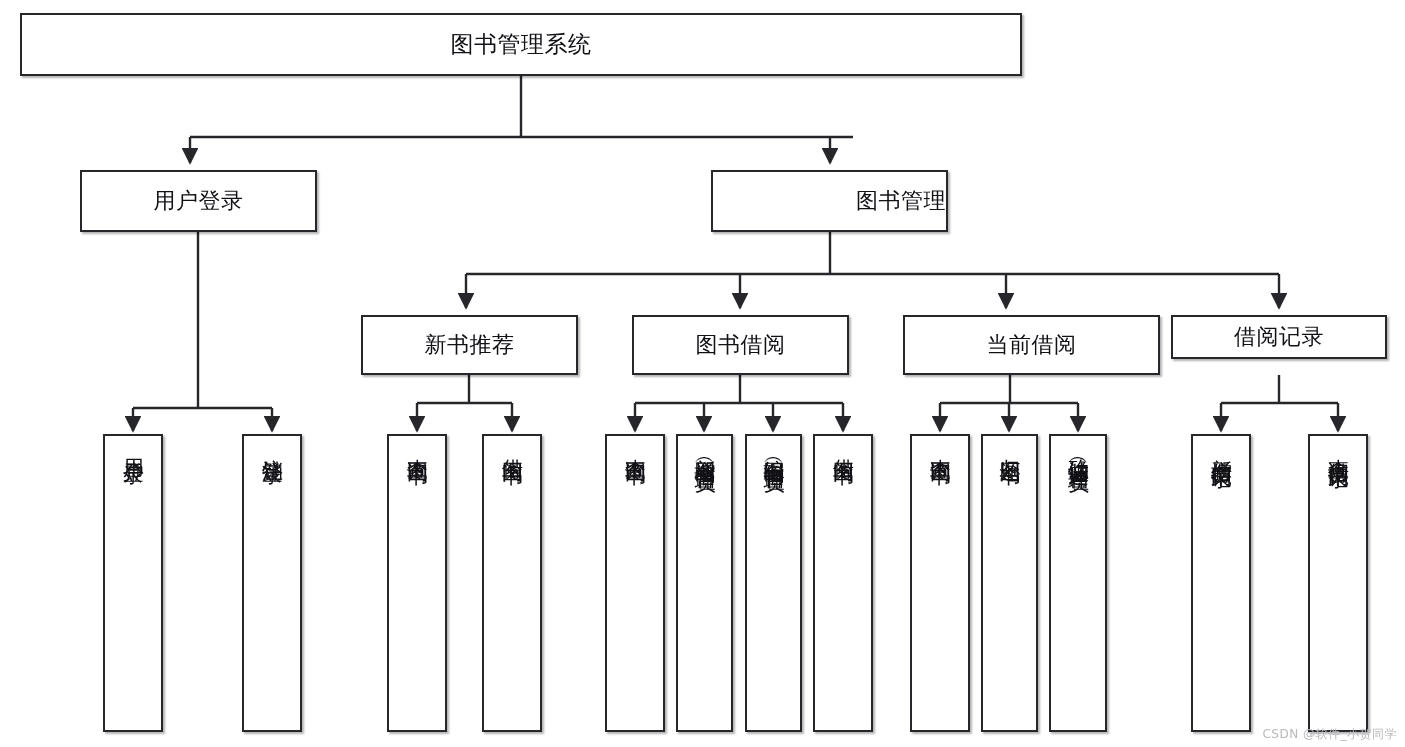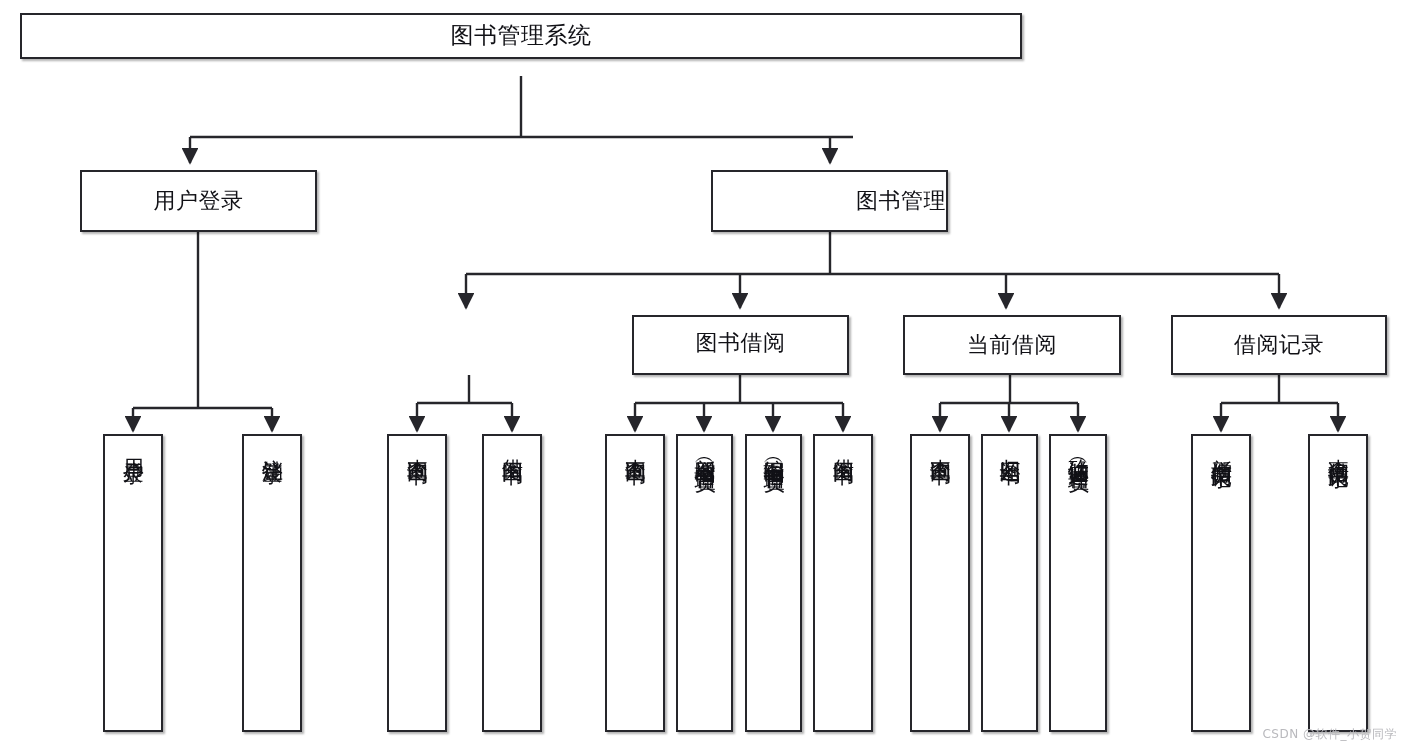--- a/index.html
+++ b/index.html
@@ -122,38 +122,41 @@
       <path d="M 1009 403 L 1009 431" marker-end="url(#arrow)"></path>
       <path d="M 1078 403 L 1078 431" marker-end="url(#arrow)"></path>
 
       <path d="M 1279 375 L 1279 403"></path>
       <path d="M 1221 403 L 1338 403"></path>
       <path d="M 1221 403 L 1221 431" marker-end="url(#arrow)"></path>
       <path d="M 1338 403 L 1338 431" marker-end="url(#arrow)"></path>
     </g>
   </svg>
 
-  <div class="node horiz root" style="left:20px; top:13px; width:1002px; height:46px;font-family:Liberation Serif, serif;">
+  <div class="node horiz root" style="left:20px; top:13px; width:1002px; height:63px;font-family:Liberation Serif, serif;">
     <span class="label">图书管理系统</span>
   </div>
 
   <div class="node horiz" style="left:80px; top:170px; width:237px; height:62px;">
     <span class="label">用户登录</span>
   </div>
   <div class="node horiz" style="left:711px; top:170px; width:237px; height:62px;justify-content:flex-end;">
     <span class="label">图书管理</span>
   </div>
 
-  <div class="node horiz" style="left:632px; top:315px; width:217px; height:60px;font-family:Liberation Mono, monospace;">
+  <div class="node horiz" style="left:361px; top:315px; width:217px; height:60px;">
+    <span class="label">新书推荐</span>
+  </div>
+  <div class="node horiz" style="left:632px; top:315px; width:217px; height:60px;">
     <span class="label">图书借阅</span>
   </div>
-  <div class="node horiz" style="left:903px; top:315px; width:218px; height:60px;font-family:Liberation Serif, serif;">
+  <div class="node horiz" style="left:903px; top:315px; width:257px; height:60px;font-family:Liberation Serif, serif;">
     <span class="label">当前借阅</span>
   </div>
-  <div class="node horiz" style="left:1171px; top:315px; width:216px; height:60px;">
+  <div class="node horiz" style="left:1171px; top:315px; width:216px; height:44px;">
     <span class="label">借阅记录</span>
   </div>
 
   <div class="node vert" style="left:103px; top:434px; width:60px; height:298px;">
     <span class="label">用户登录</span>
   </div>
   <div class="node vert" style="left:242px; top:434px; width:60px; height:298px;">
     <span class="label">注销登录</span>
   </div>
 

